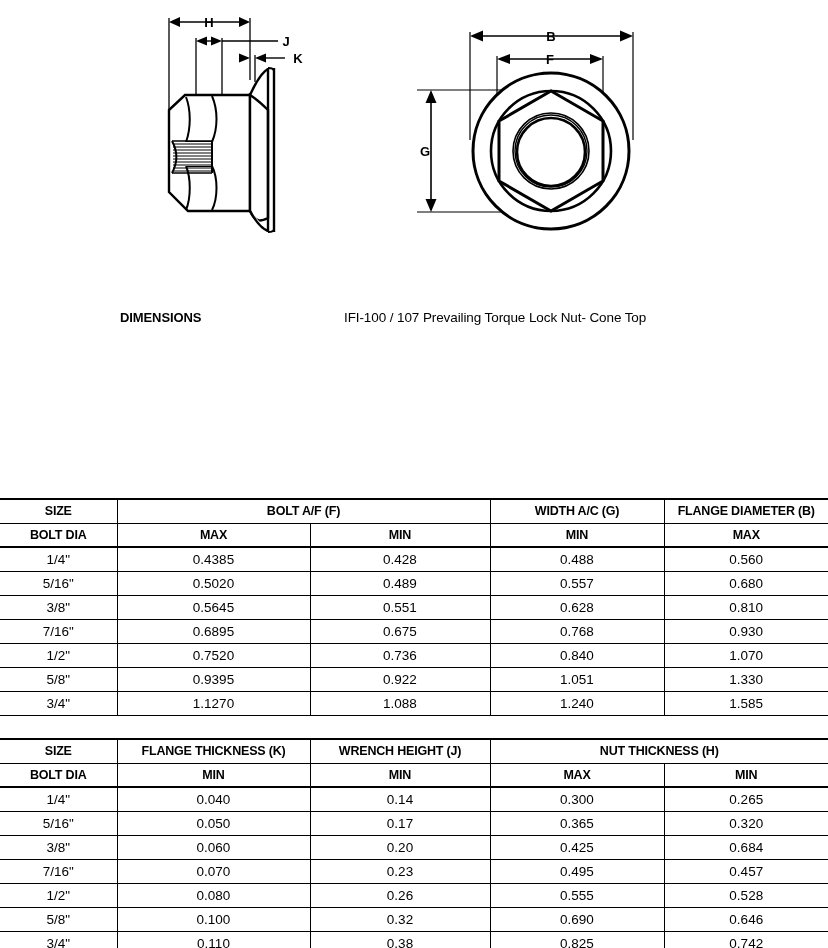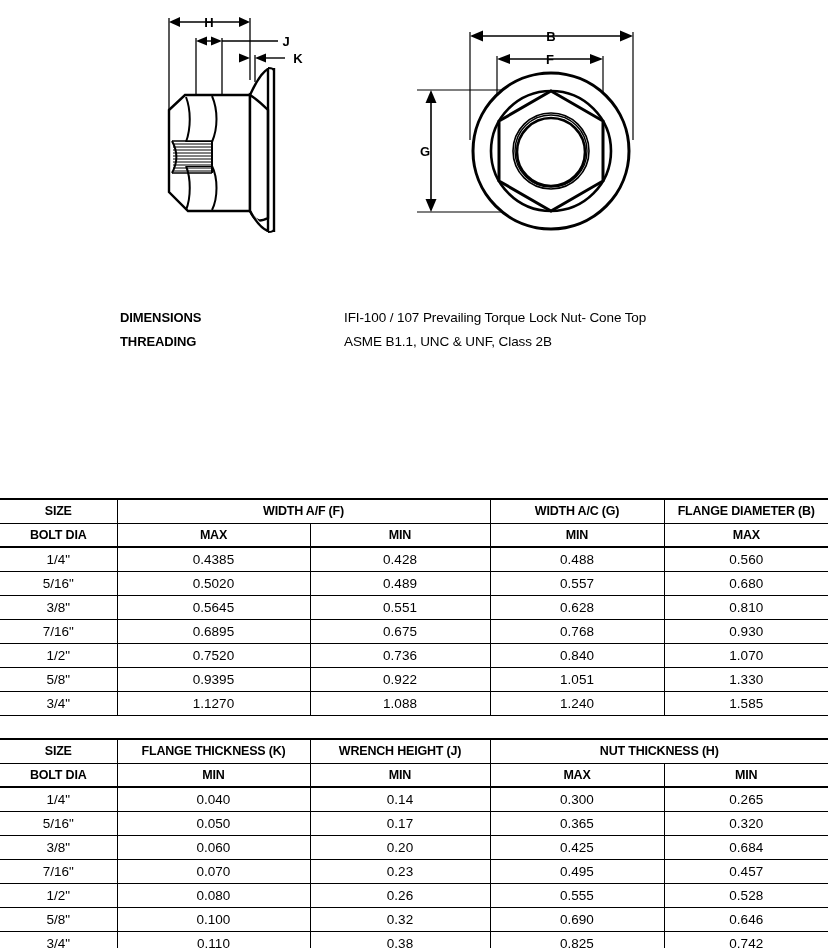--- a/index.html
+++ b/index.html
@@ -195,38 +195,34 @@
       <circle cx="146" cy="151" r="36" fill="#fff" stroke="#000" stroke-width="1.4"></circle>
       <circle cx="146" cy="152" r="34" fill="#fff" stroke="#000" stroke-width="2.6"></circle>
     </svg>
   </div>
 
   <div id="specs">
     <div class="spec-row">
       <div class="spec-label">DIMENSIONS</div>
       <div class="spec-value">IFI-100 / 107 Prevailing Torque Lock Nut- Cone Top</div>
     </div>
-    <div class="spec-row">
-      <div class="spec-label">THREADING</div>
-      <div class="spec-value">ASME B1.1, UNC &amp; UNF, Class 2B</div>
-    </div>
   </div>
 
   <table class="spec-table" id="table-1">
     <colgroup>
       <col style="width:117px">
         <col style="width:193px">
         <col style="width:180px">
       <col style="width:174px">
         <col style="width:164px">
     </colgroup>
     <thead>
       <tr class="hdr-top">
         <th class="v-r">SIZE</th>
-        <th class="v-r" colspan="2">WIDTH A/F (F)</th>
+        <th class="v-r" colspan="2">BOLT A/F (F)</th>
         <th class="v-r">WIDTH A/C (G)</th>
         <th>FLANGE DIAMETER (B)</th>
       </tr>
       <tr>
         <th class="v-r">BOLT DIA</th>
         <th class="v-r">MAX</th>
         <th class="v-r">MIN</th>
         <th class="v-r">MIN</th>
         <th>MAX</th>
       </tr>

